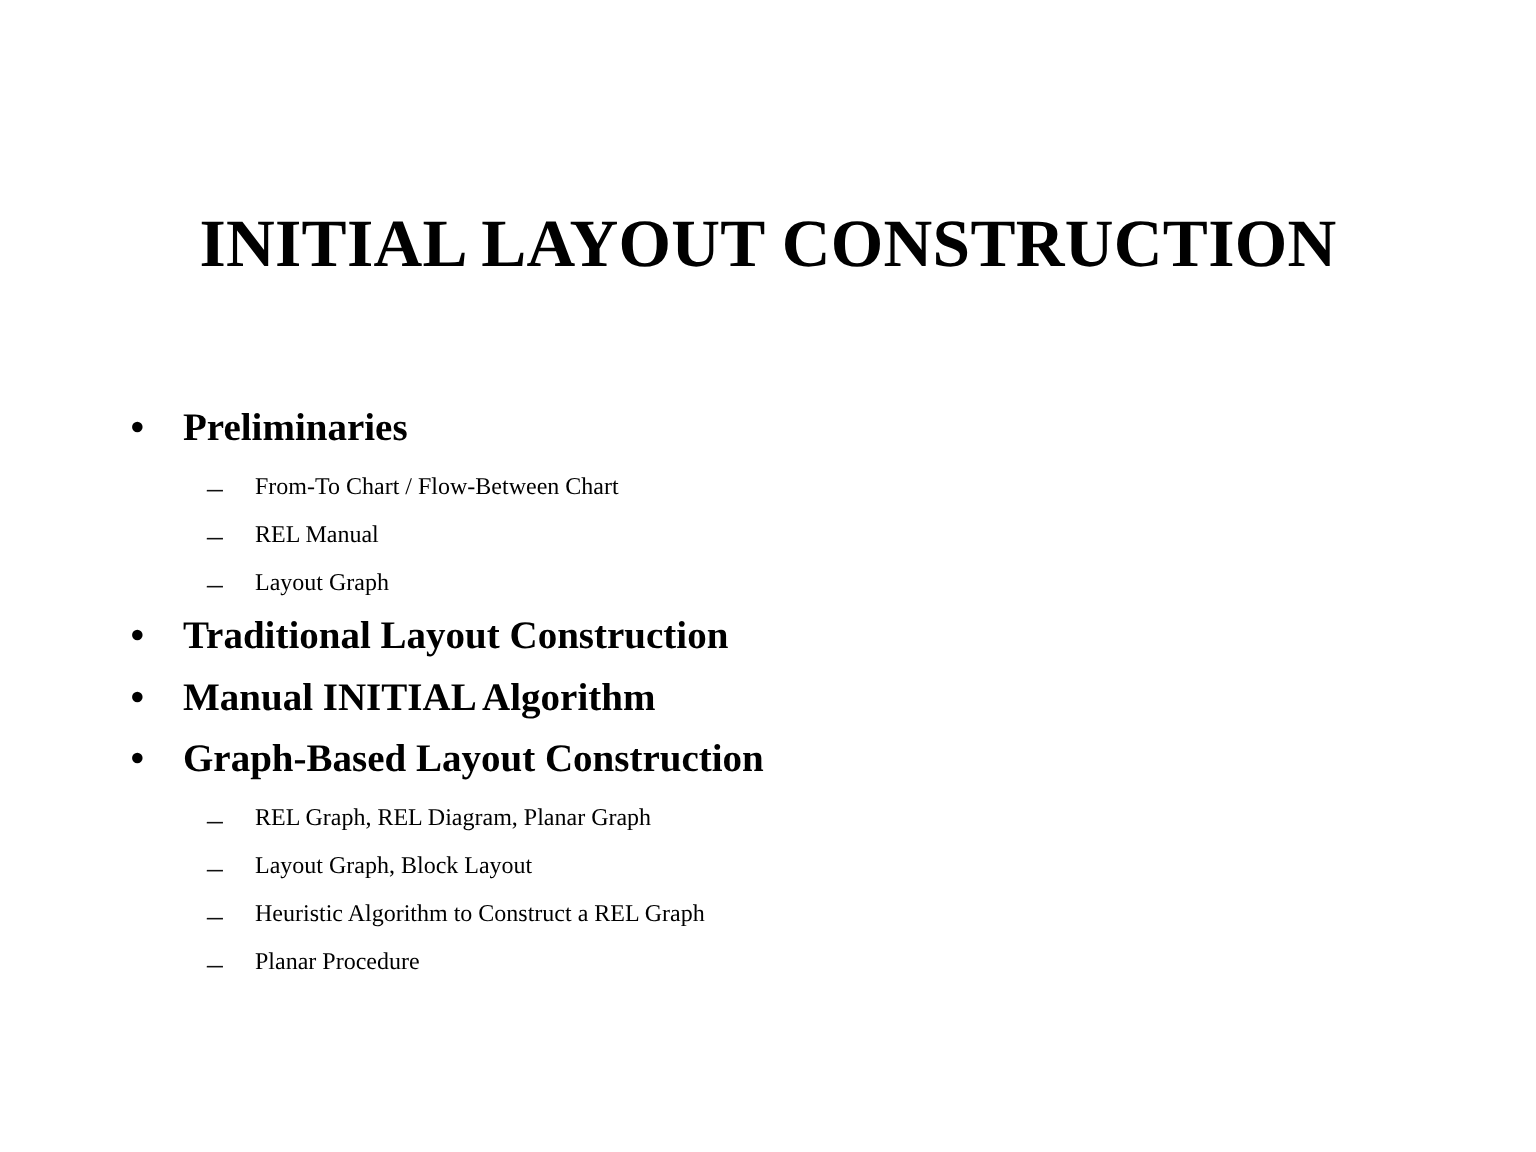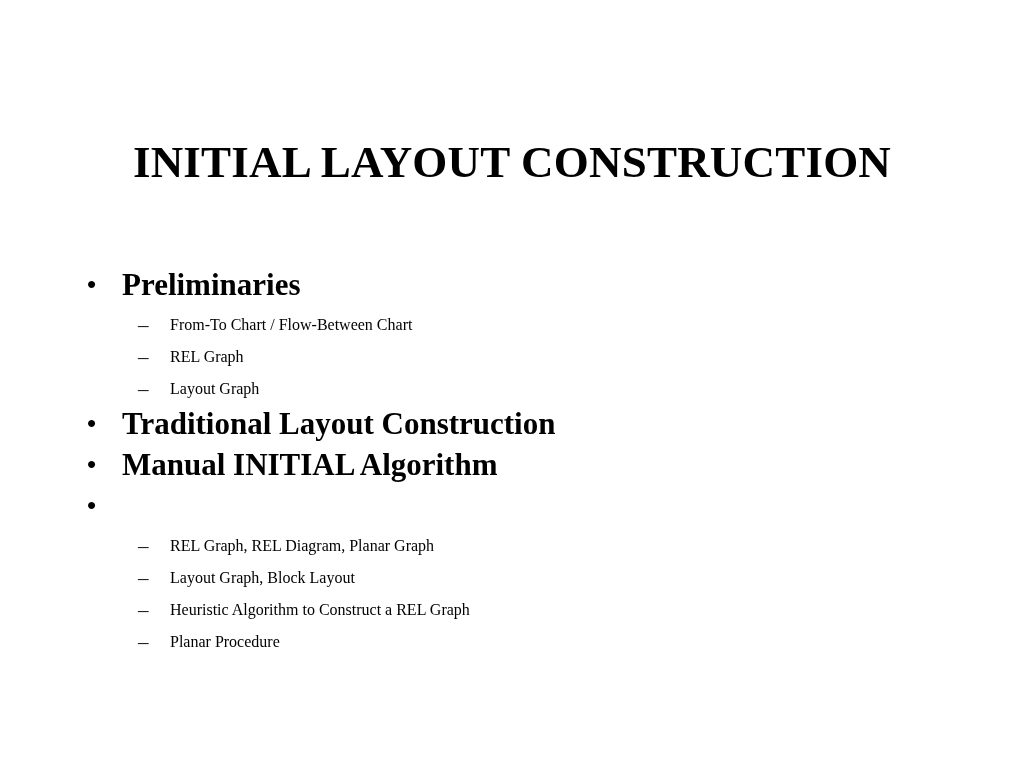--- a/index.html
+++ b/index.html
@@ -58,21 +58,21 @@
     line-height: 34px;
     font-weight: bold;
     color: #000000;
     text-align: left;
     padding-left: 1px;
     box-sizing: border-box;
   }
   .l1-text {
     font-family: "Liberation Serif", "DejaVu Serif", serif;
     font-weight: bold;
-    font-size: 31px;
+    font-size: 26px;
     line-height: 34px;
     letter-spacing: 0px;
     color: #000000;
     white-space: nowrap;
   }
 
   .l2-item {
     display: flex;
     align-items: flex-start;
     height: 32px;
@@ -111,39 +111,40 @@
       <span class="l1-bullet">•</span>
       <span class="l1-text">Preliminaries</span>
     </div>
 
     <div class="l2-item gap-before-sub">
       <span class="l2-dash">–</span>
       <span class="l2-text">From-To Chart / Flow-Between Chart</span>
     </div>
     <div class="l2-item">
       <span class="l2-dash">–</span>
-      <span class="l2-text">REL Graph</span>
+      <span class="l2-text">REL Manual</span>
     </div>
     <div class="l2-item">
       <span class="l2-dash">–</span>
       <span class="l2-text">Layout Graph</span>
     </div>
 
     <div class="l1-item">
       <span class="l1-bullet">•</span>
       <span class="l1-text">Traditional Layout Construction</span>
     </div>
 
     <div class="l1-item">
       <span class="l1-bullet">•</span>
       <span class="l1-text">Manual INITIAL Algorithm</span>
     </div>
 
     <div class="l1-item">
       <span class="l1-bullet">•</span>
+      <span class="l1-text">Graph-Based Layout Construction</span>
     </div>
 
     <div class="l2-item gap-before-sub">
       <span class="l2-dash">–</span>
       <span class="l2-text">REL Graph, REL Diagram, Planar Graph</span>
     </div>
     <div class="l2-item">
       <span class="l2-dash">–</span>
       <span class="l2-text">Layout Graph, Block Layout</span>
     </div>

